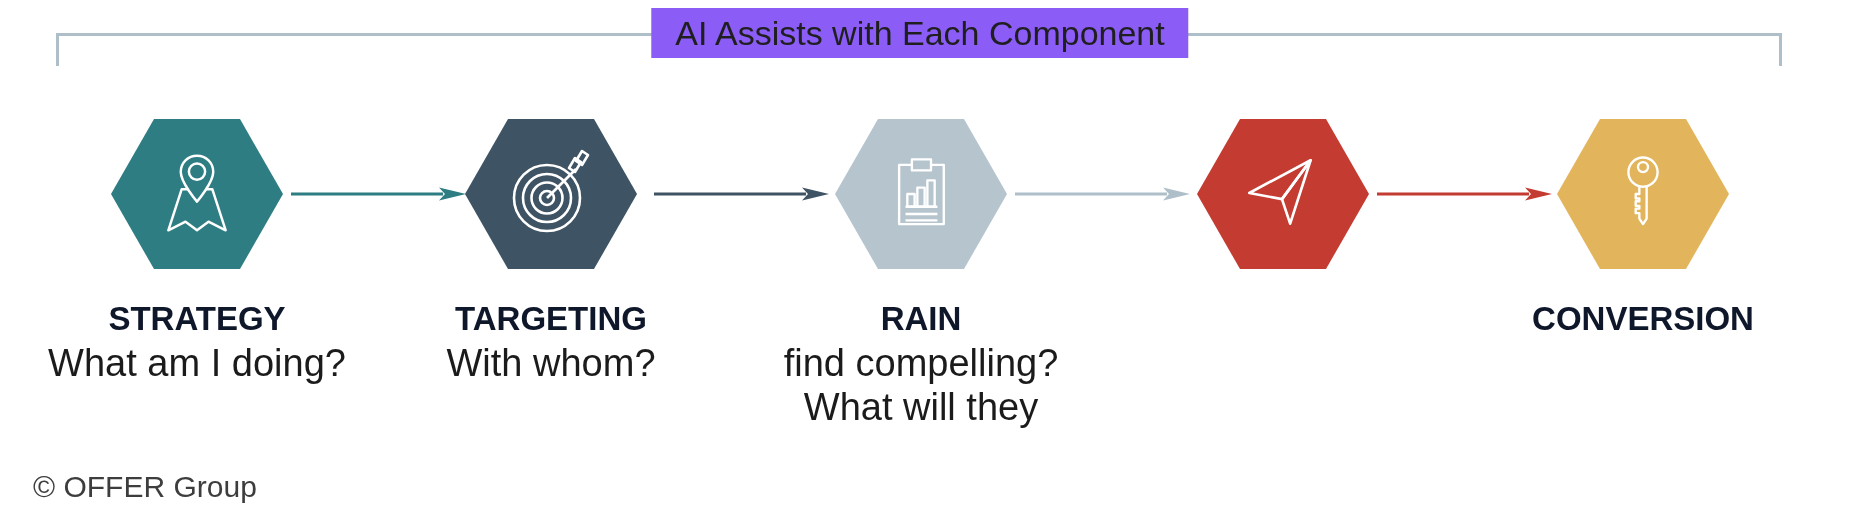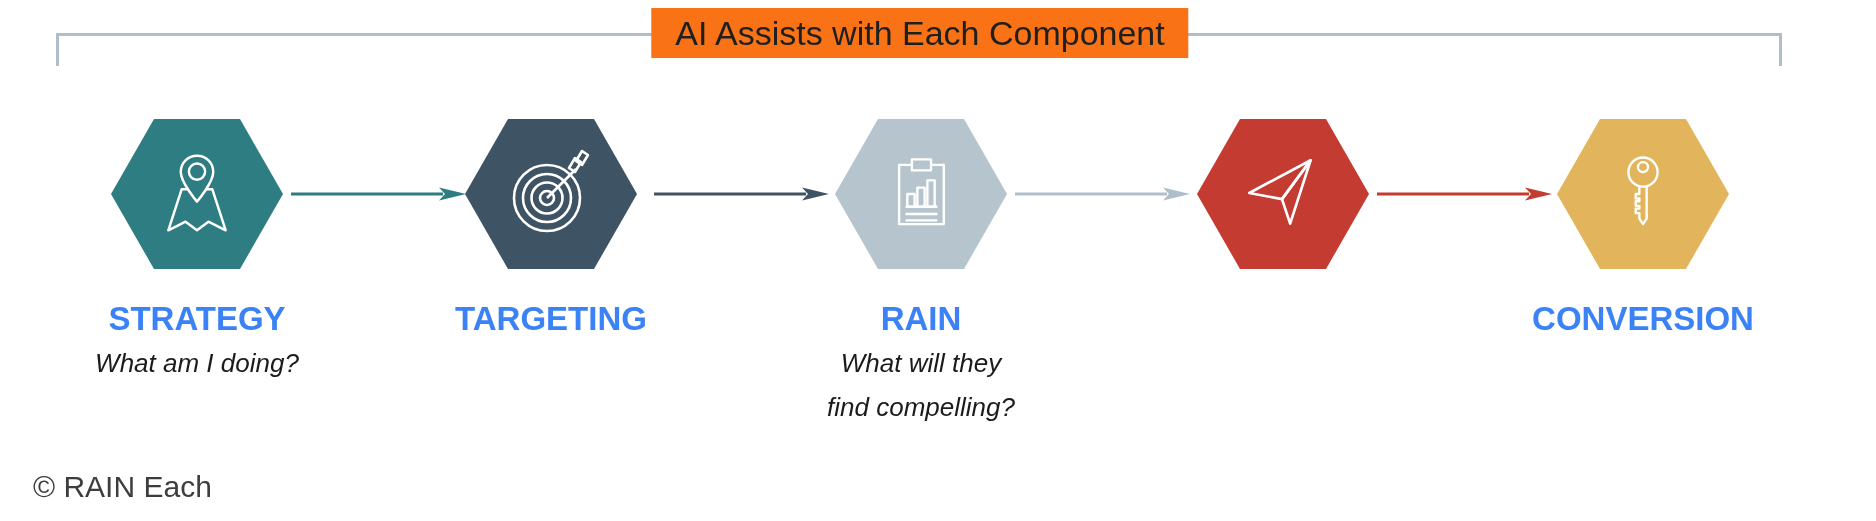--- a/index.html
+++ b/index.html
@@ -16,21 +16,21 @@
     left:56px;top:33px;
     width:1720px;height:30px;
     border-top:3px solid var(--c,#aebfca);
     border-left:3px solid var(--c,#aebfca);
     border-right:3px solid var(--c,#aebfca);
   }
   .page-title{
     position:absolute;
     left:920px;top:8px;
     transform:translateX(-50%);
-    background:#f97316;
+    background:#8b5cf6;
     padding:0 24px;
     font-size:34px;
     line-height:50px;
     color:#1f1f1f;
     white-space:nowrap;
   }
   
   .stage{
     position:absolute;
     top:119px;
@@ -43,25 +43,24 @@
     background:var(--c,#888);
     color:var(--c,#888);
     clip-path:polygon(0% 50%,25% 0%,75% 0%,100% 50%,75% 100%,25% 100%);
     display:flex;align-items:center;justify-content:center;
   }
   .stage-label{
     margin-top:28px;
     font-size:33px;
     font-weight:bold;
     line-height:44px;
-    color:#3b82f6;
+    color:#0f172a;
   }
   .stage-question{
-    font-size:26px;
-    font-style:italic;
+    font-size:38px;
     line-height:44px;
     color:#1b1b1b;
   }
   .stage-question span{display:block;}
   
   .arrow{
     position:absolute;
     top:186px;
     color:var(--c,#888);
   }
@@ -108,20 +107,24 @@
         <circle cx="41" cy="49" r="33"></circle>
         <circle cx="41" cy="49" r="24"></circle>
         <circle cx="41" cy="49" r="15.5"></circle>
         <circle cx="41" cy="49" r="7"></circle>
         <line x1="41" y1="49" x2="70" y2="20"></line>
         <path d="M63 19 L69 9 L75 13 L69 23 Z"></path>
         <path d="M70 12 L76 2 L82 6 L76 16 Z"></path>
       </svg>
     </div>
     <div class="stage-label">TARGETING</div>
+    <div class="stage-question">
+      <span>With whom?</span>
+      <span></span>
+    </div>
   </div>
 
   <svg class="arrow" style="left: 653px; --c: #3e5364;" width="176" height="16" viewBox="0 0 176 16">
     <line x1="1" y1="8" x2="153" y2="8" stroke="currentColor" stroke-width="3"></line>
     <polygon points="149,1.5 176,8 149,14.5 155,8" fill="currentColor"></polygon>
   </svg>
 
   <div class="stage" style="left:751px">
     <div class="hex" style="--c: #b6c4ce;">
       <svg width="82" height="92" viewBox="0 0 90 100" fill="none" stroke="#ffffff" stroke-width="2.6" stroke-linejoin="round">
@@ -130,22 +133,22 @@
         <rect x="30" y="50" width="8" height="14"></rect>
         <rect x="41" y="43" width="8" height="21"></rect>
         <rect x="52" y="35" width="8" height="29"></rect>
         <line x1="28" y1="64" x2="63" y2="64"></line>
         <line x1="28" y1="72" x2="63" y2="72"></line>
         <line x1="28" y1="79" x2="63" y2="79"></line>
       </svg>
     </div>
     <div class="stage-label">RAIN</div>
     <div class="stage-question">
+      <span>find compelling?</span>
       <span>What will they</span>
-      <span>find compelling?</span>
     </div>
   </div>
 
   <svg class="arrow" style="left: 1014px; --c: #aebfca;" width="176" height="16" viewBox="0 0 176 16">
     <line x1="1" y1="8" x2="153" y2="8" stroke="currentColor" stroke-width="3"></line>
     <polygon points="149,1.5 176,8 149,14.5 155,8" fill="currentColor"></polygon>
   </svg>
 
   <div class="stage" style="left:1113px">
     <div class="hex" style="--c: #c33b31;">
@@ -165,15 +168,15 @@
     <div class="hex" style="--c: #e2b55c;">
       <svg width="82" height="92" viewBox="0 0 90 100" fill="none" stroke="#ffffff" stroke-width="2.6" stroke-linejoin="round">
         <circle cx="45" cy="26" r="16"></circle>
         <circle cx="45" cy="20.5" r="5.5"></circle>
         <path d="M41 41 L41 50 L37 50 L37 55 L41 55 L41 58 L37 58 L37 63 L41 63 L41 66 L37 66 L37 71 L41 71 L41 77 L45 83 L49 77 L49 41"></path>
       </svg>
     </div>
     <div class="stage-label">CONVERSION</div>
   </div>
 
-  <div class="copyright">© RAIN Each</div>
+  <div class="copyright">© OFFER Group</div>
 
 </div>
 
 </body></html>

